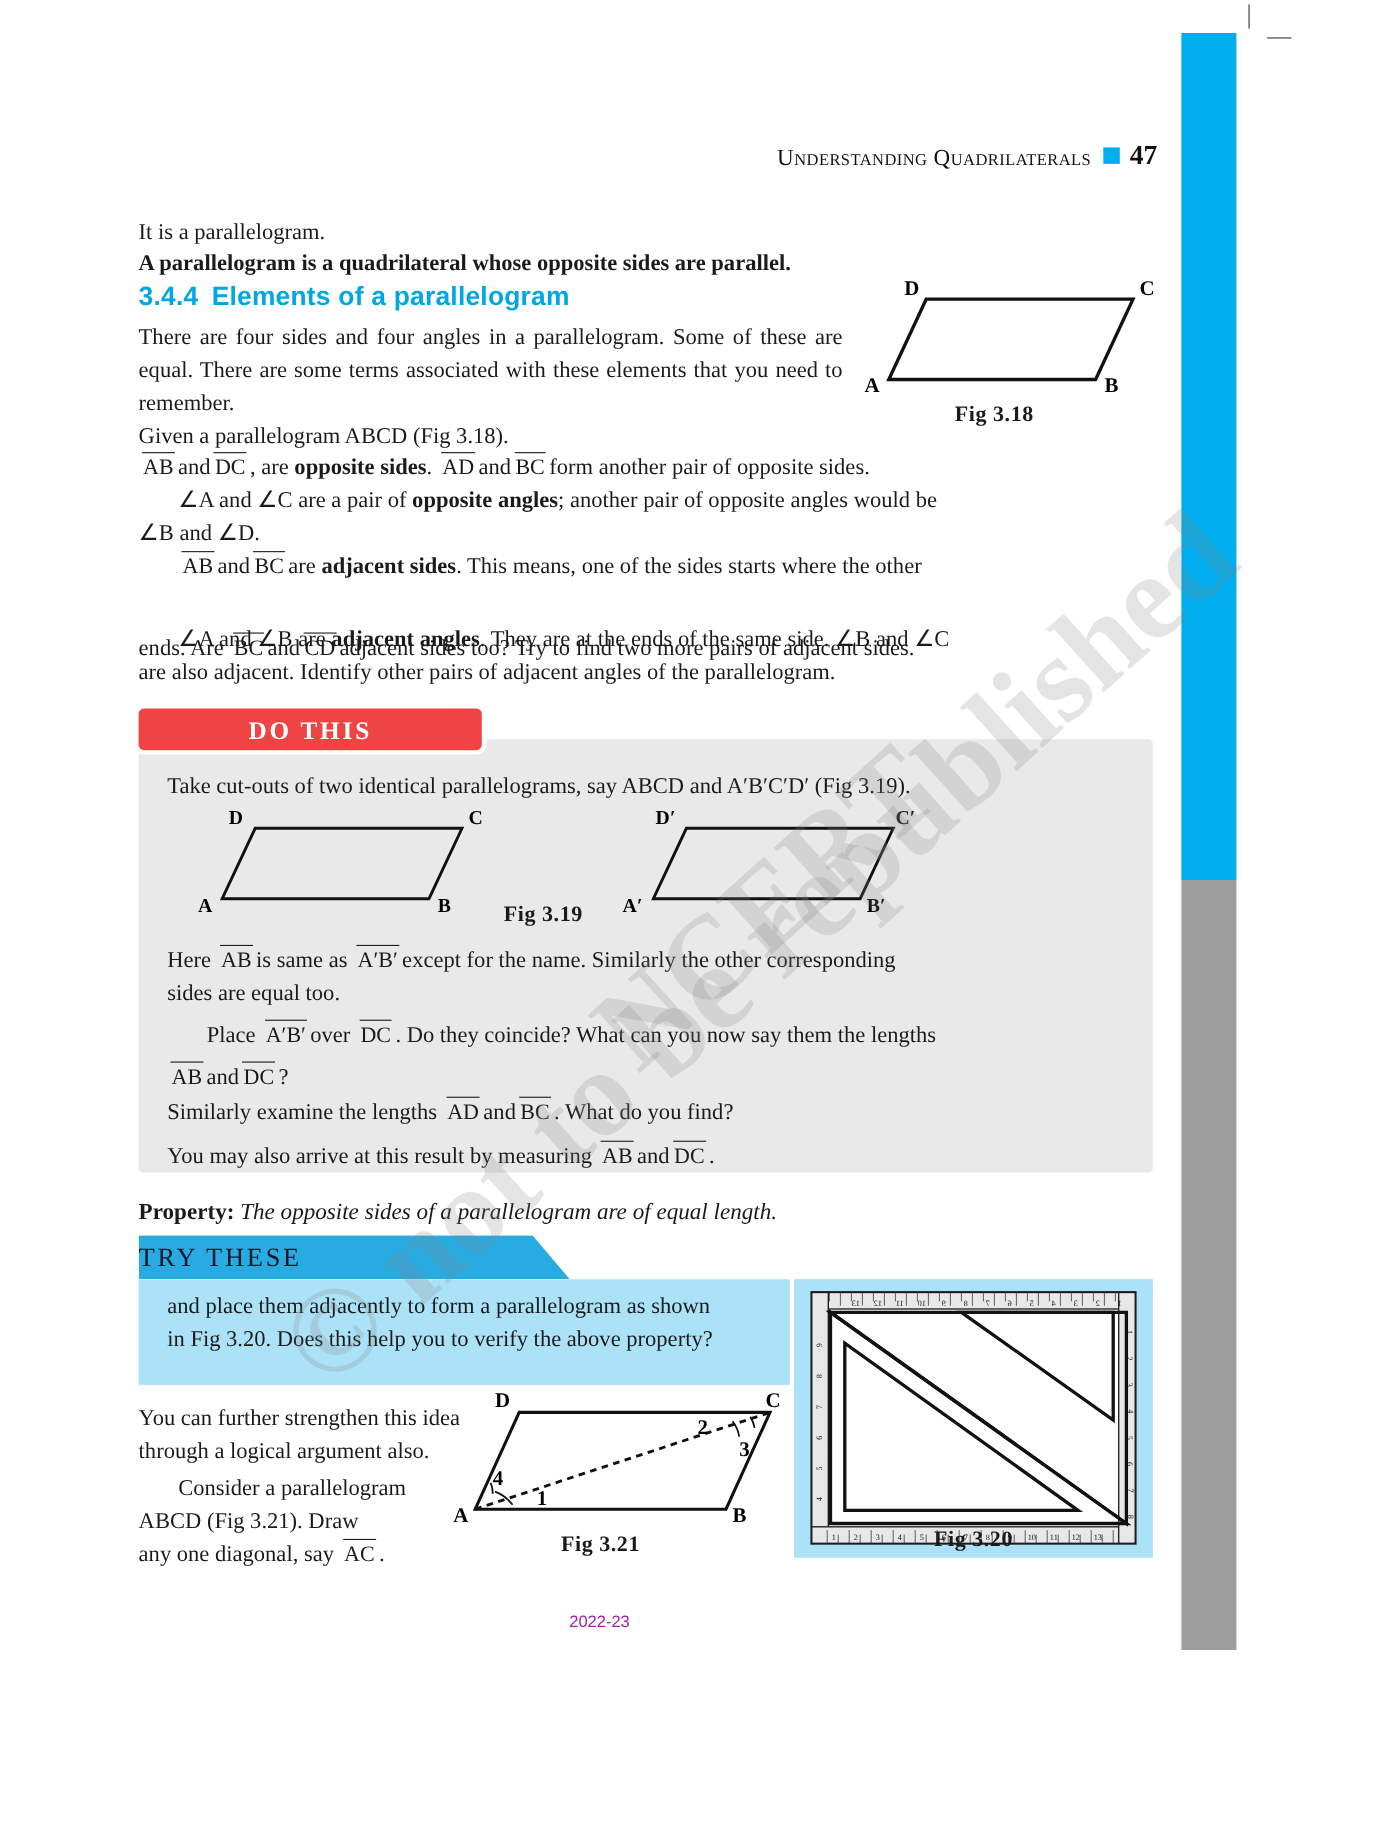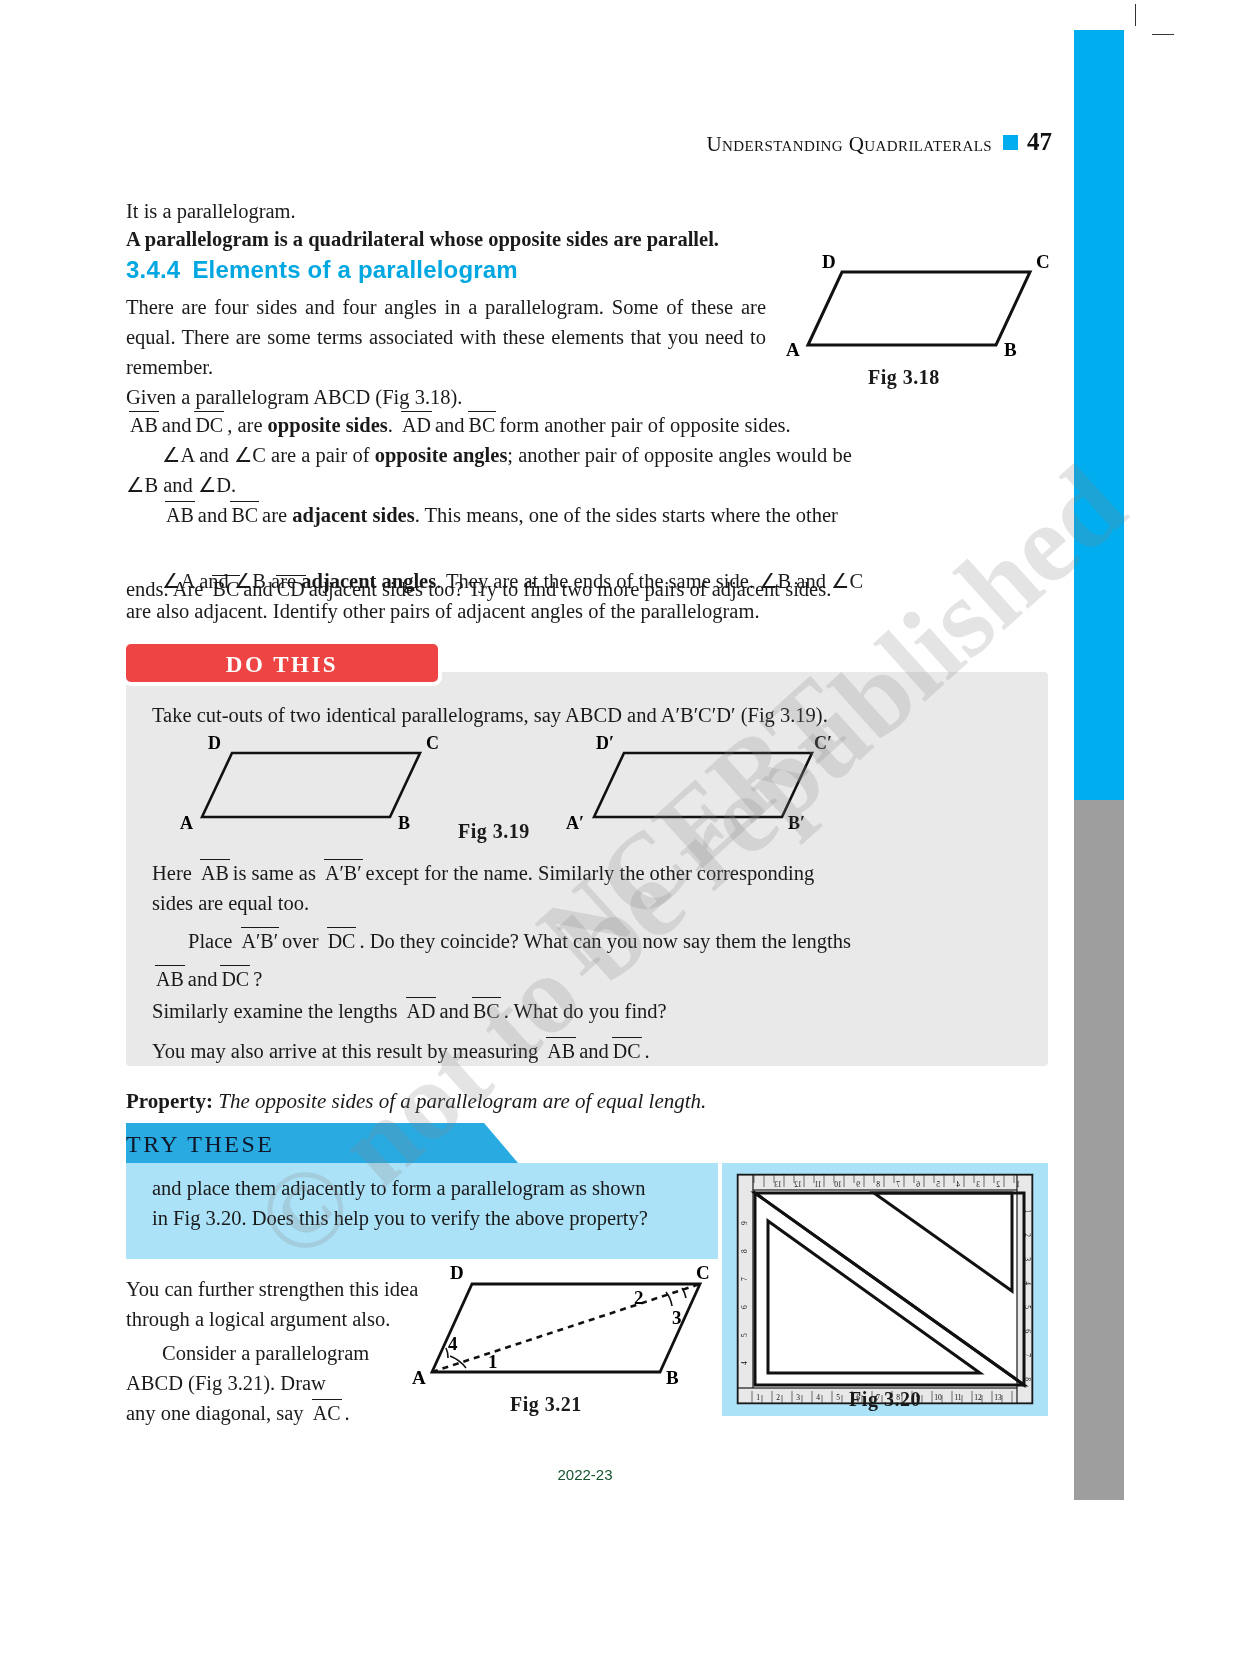--- a/index.html
+++ b/index.html
@@ -196,21 +196,21 @@
 
   #fig321-wrap{ position:absolute; left:410px; top:1262px; width:300px; height:130px; }
   #fig321-caption{
     position:absolute; left:510px; top:1393px;
     font-weight:bold; font-size:20px; letter-spacing:0.5px;
   }
 
   
   #footer-year{
     position:absolute; left:0; top:1466px; width:1090px; text-align:center;
-    font-family:"Liberation Sans", sans-serif; font-size:15px; color:#14532d;margin-left:40px;
+    font-family:"Liberation Sans", sans-serif; font-size:15px; color:#a21caf;
   }
 
   svg text { font-family:"Liberation Serif", serif; }
 </style>
 </head>
 <body>
 
 <div id="right-cyan-bar"></div>
 <div id="right-gray-bar"></div>
 <div id="crop-mark-top"></div>

